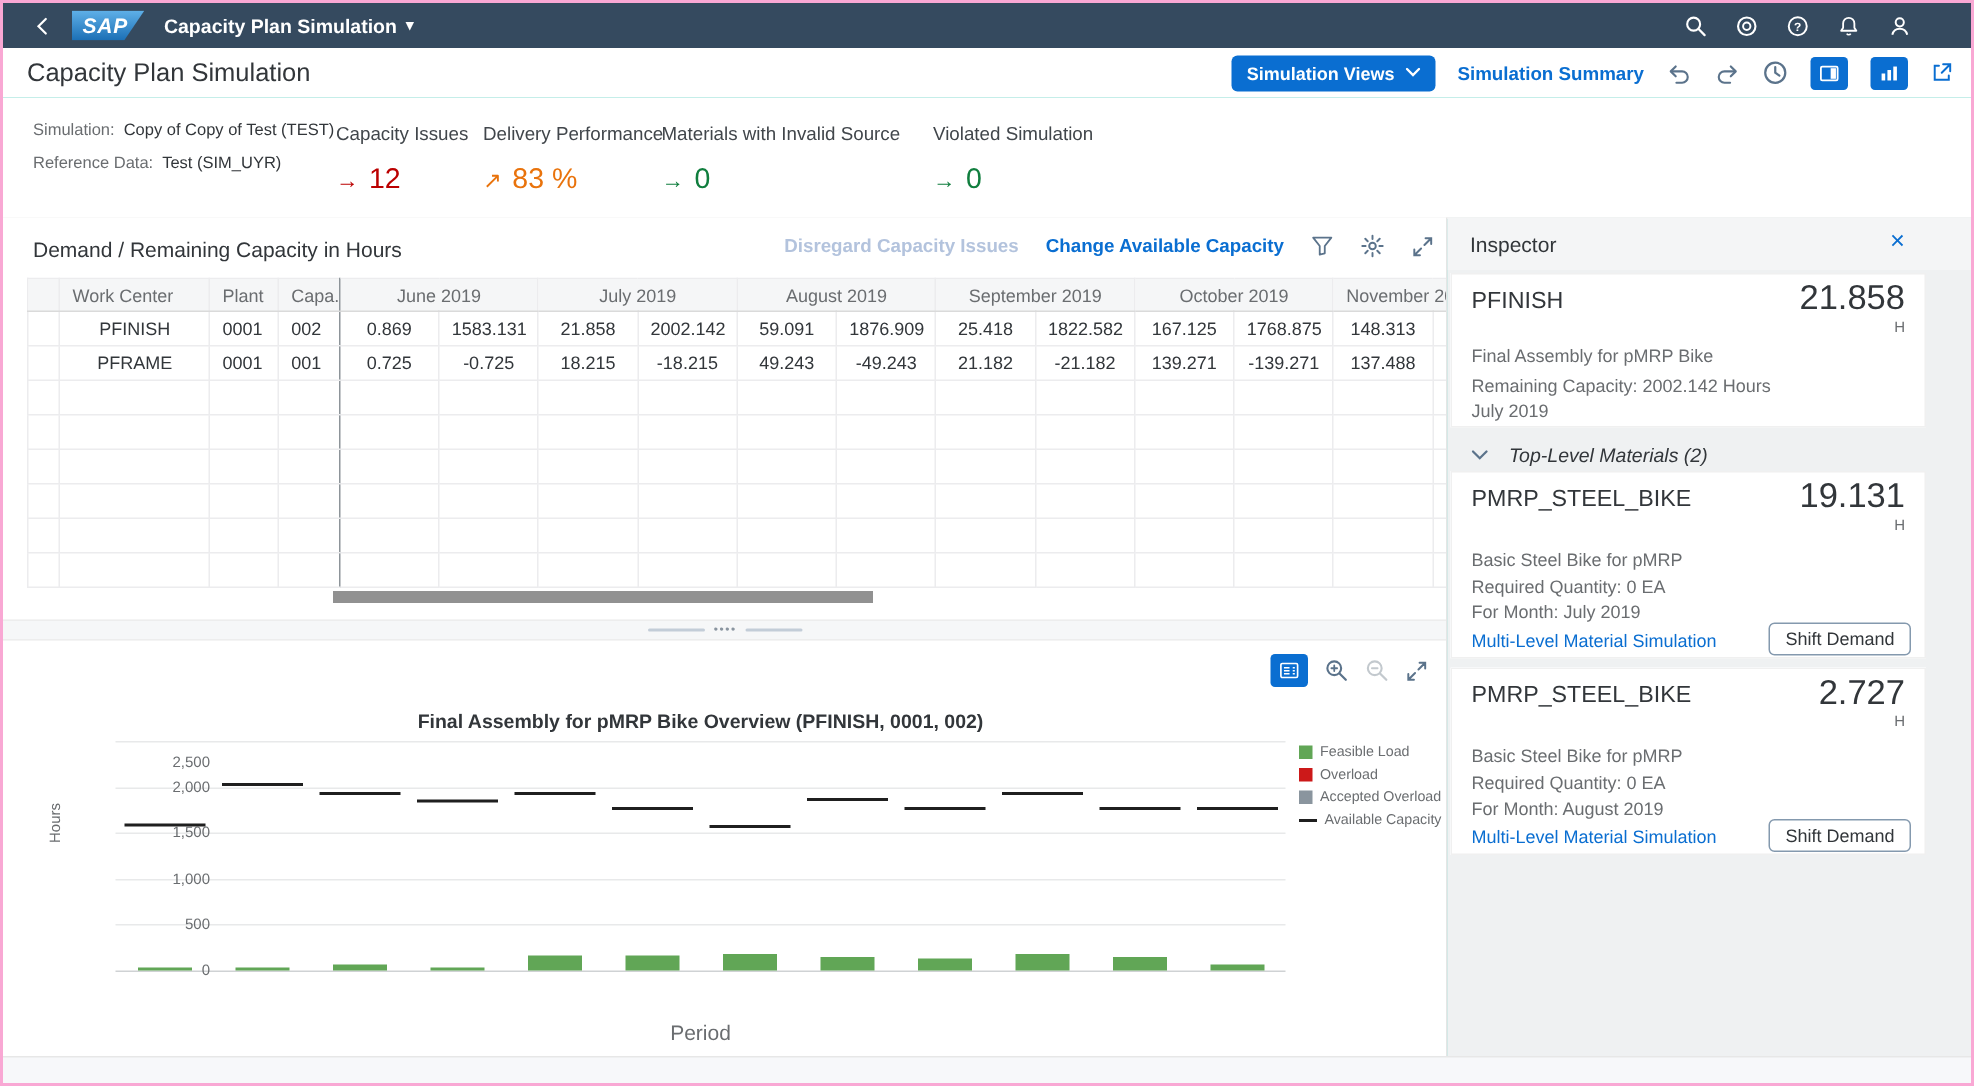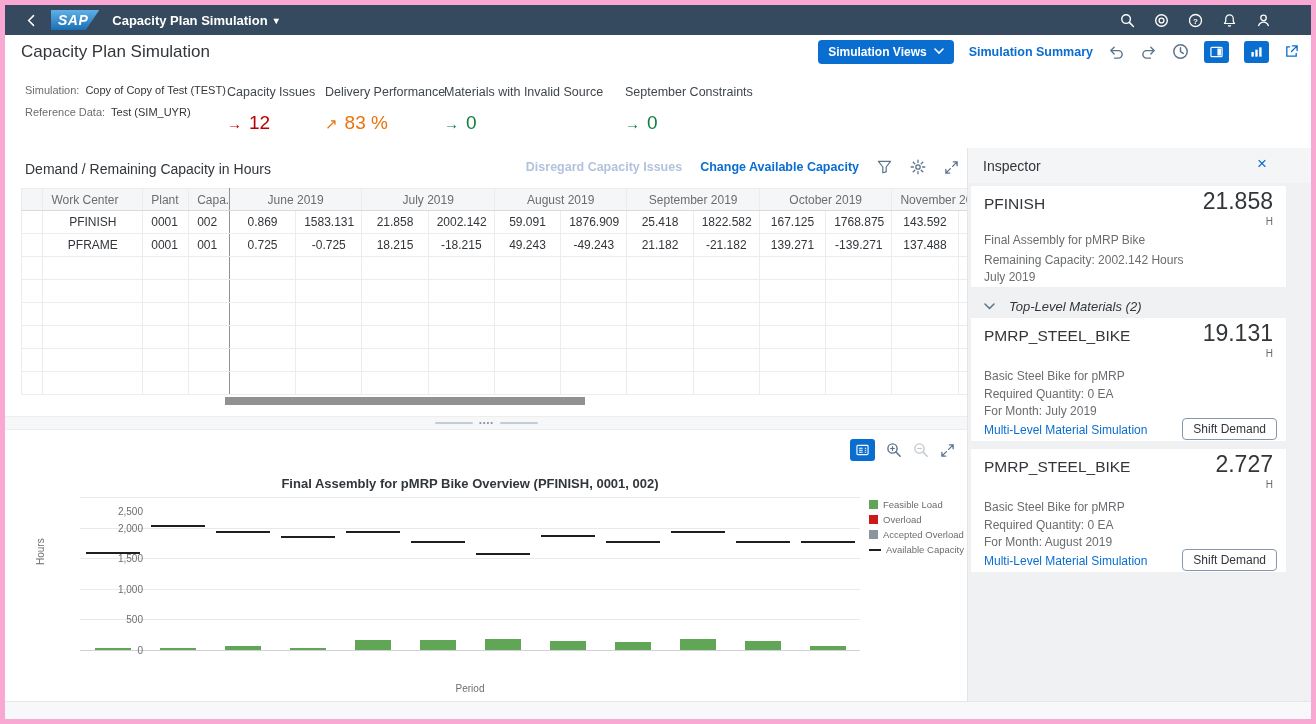--- a/index.html
+++ b/index.html
@@ -1,17 +1,17 @@
 <!DOCTYPE html>
 <html><head>
 <meta charset="utf-8">
 <style>
   * { box-sizing: border-box; }
   body { margin:0; background:#fff; font-family:"Liberation Sans", sans-serif; -webkit-font-smoothing:antialiased; }
-  #app { position:relative; width:1316px; height:724px; border:5px solid #f9a8d4; background:#14b8a6; overflow:hidden; }
+  #app { position:relative; width:1316px; height:724px; border:2px solid #f9a8d4; background:#14b8a6; overflow:hidden; }
 
   
   .shellbar { position:absolute; left:0; top:0; right:0; height:30px; background:#354a5f; display:flex; align-items:center; color:#fff; }
   .shell-left { display:flex; align-items:center; gap:13px; padding-left:20px; }
   .back-btn { display:flex; align-items:center; cursor:pointer; }
   .sap-logo { display:inline-block; padding:2px 11px 2px 7px; background:linear-gradient(180deg,#5fb0e8 0%,#1b6fb5 100%); clip-path:polygon(0 0,100% 0,72% 100%,0 100%); color:#fff; font-weight:bold; font-style:italic; font-size:14px; letter-spacing:.5px; }
   .shell-title { font-size:13px; font-weight:600; display:flex; align-items:center; gap:6px; cursor:pointer; }
   .shell-caret { font-size:10px; }
   .shell-icons { margin-left:auto; display:flex; align-items:center; gap:19px; padding-right:40px; }
   .shell-icons .sicon { display:flex; cursor:pointer; }
@@ -61,21 +61,21 @@
   .chart-area { position:absolute; left:0; top:289px; width:963px; height:274px; background:#fff; }
   .chart-toolbar { position:absolute; right:13px; top:2px; display:flex; align-items:center; gap:11px; }
   .chart-title { position:absolute; left:75px; top:39px; width:780px; text-align:center; font-size:13px; font-weight:700; color:#32363a; }
   .plot { position:absolute; left:75px; top:60px; width:780px; height:153px; }
   .gridline { position:absolute; left:0; width:780px; height:1px; background:#e8e9ea; }
   .gridline.zero { background:#cfd2d4; }
   .ytick { position:absolute; right:717px; width:60px; text-align:right; font-size:10px; color:#6a6d70; transform:translateY(-5px); }
   .ylab { position:absolute; left:30px; top:128px; font-size:10px; color:#6a6d70; transform:rotate(-90deg); transform-origin:left top; }
   .bar { position:absolute; width:36px; }
   .capline { position:absolute; width:54px; height:2px; background:#1f1f1f; }
-  .xaxis-title { position:absolute; left:75px; top:246px; width:780px; text-align:center; font-size:10px; color:#6a6d70; }
+  .xaxis-title { position:absolute; left:75px; top:246px; width:780px; text-align:center; font-size:14px; color:#6a6d70; }
   .legend { position:absolute; left:864px; top:62px;text-align:right; }
   .legend-item { display:flex; align-items:center; gap:5px; margin-bottom:4px; }
   .legend-swatch { width:9px; height:9px; flex:0 0 auto; }
   .legend-line { width:12px; height:2px; flex:0 0 auto; }
   .legend-label { font-size:9.5px; color:#6a6d70; white-space:nowrap; }
 
   
   .inspector { position:absolute; left:963px; top:143px; right:0; bottom:18px; background:#eff1f2; overflow:hidden; }
   .insp-header { position:absolute; left:0; top:0; right:0; height:35px; background:#f4f5f6; }
   .insp-title { position:absolute; left:15px; top:10px; font-size:14px; color:#32363a; }
@@ -215,21 +215,21 @@
         </div>
     </div>
     <div class="kpi">
       <div class="kpi-label">Materials with Invalid Source</div>
       <div class="kpi-value" style="color: rgb(16, 126, 62);">
           <span class="kpi-arrow">→</span>
           <span>0</span>
         </div>
     </div>
     <div class="kpi">
-      <div class="kpi-label">September Constraints</div>
+      <div class="kpi-label">Violated Simulation</div>
       <div class="kpi-value" style="color: rgb(16, 126, 62);">
           <span class="kpi-arrow">→</span>
           <span>0</span>
         </div>
     </div>
   </div>
 
   <div class="main">
     <div class="tbl-title">Demand / Remaining Capacity in Hours</div>
     <div class="tbl-toolbar">
@@ -295,21 +295,21 @@
               <td class="ta-r">0.869</td>
               <td class="ta-r">1583.131</td>
               <td class="ta-r">21.858</td>
               <td class="ta-r">2002.142</td>
               <td class="ta-r">59.091</td>
               <td class="ta-r">1876.909</td>
               <td class="ta-r">25.418</td>
               <td class="ta-r">1822.582</td>
               <td class="ta-r">167.125</td>
               <td class="ta-r">1768.875</td>
-              <td class="ta-r">143.592</td>
+              <td class="ta-r">148.313</td>
               <td class="ta-l">1595.0</td>
             </tr>
             <tr>
               <td></td>
               <td class="ta-r">PFRAME</td>
               <td class="ta-l">0001</td>
               <td class="ta-l sep">001</td>
               <td class="ta-r">0.725</td>
               <td class="ta-r">-0.725</td>
               <td class="ta-r">18.215</td>

